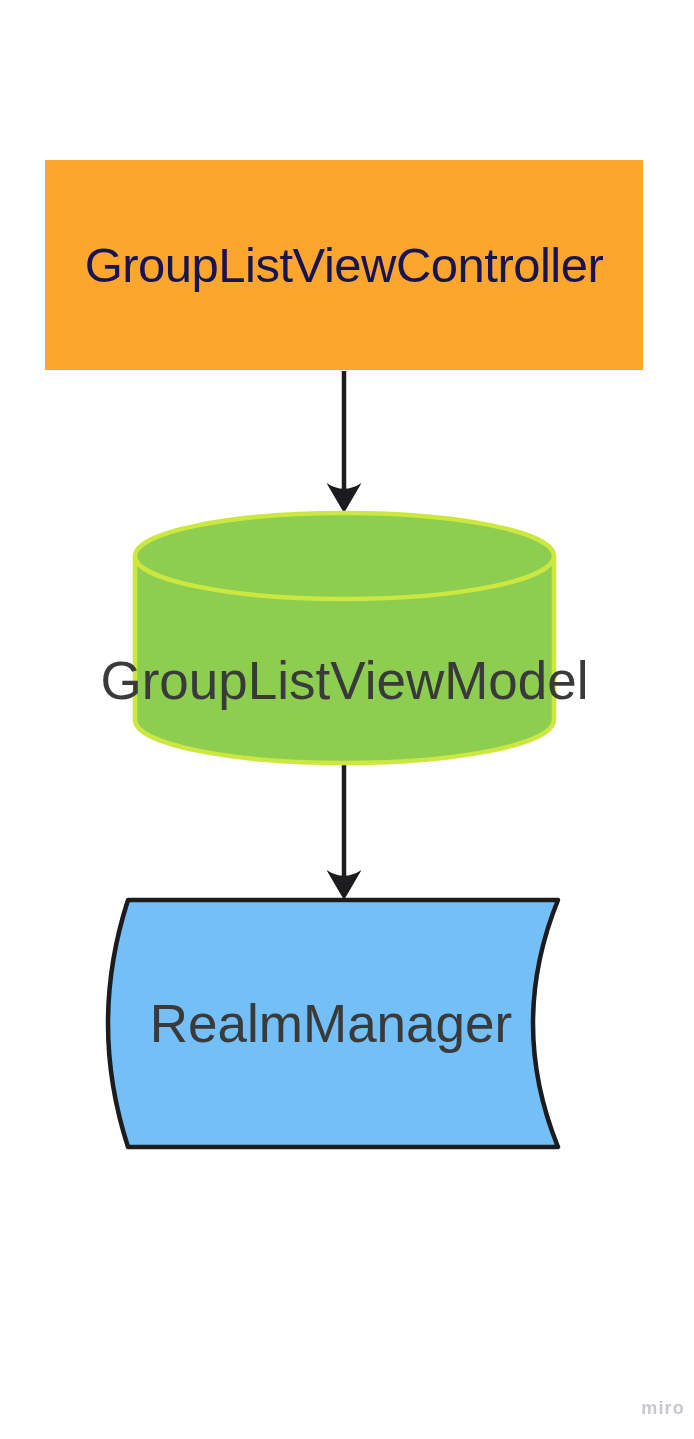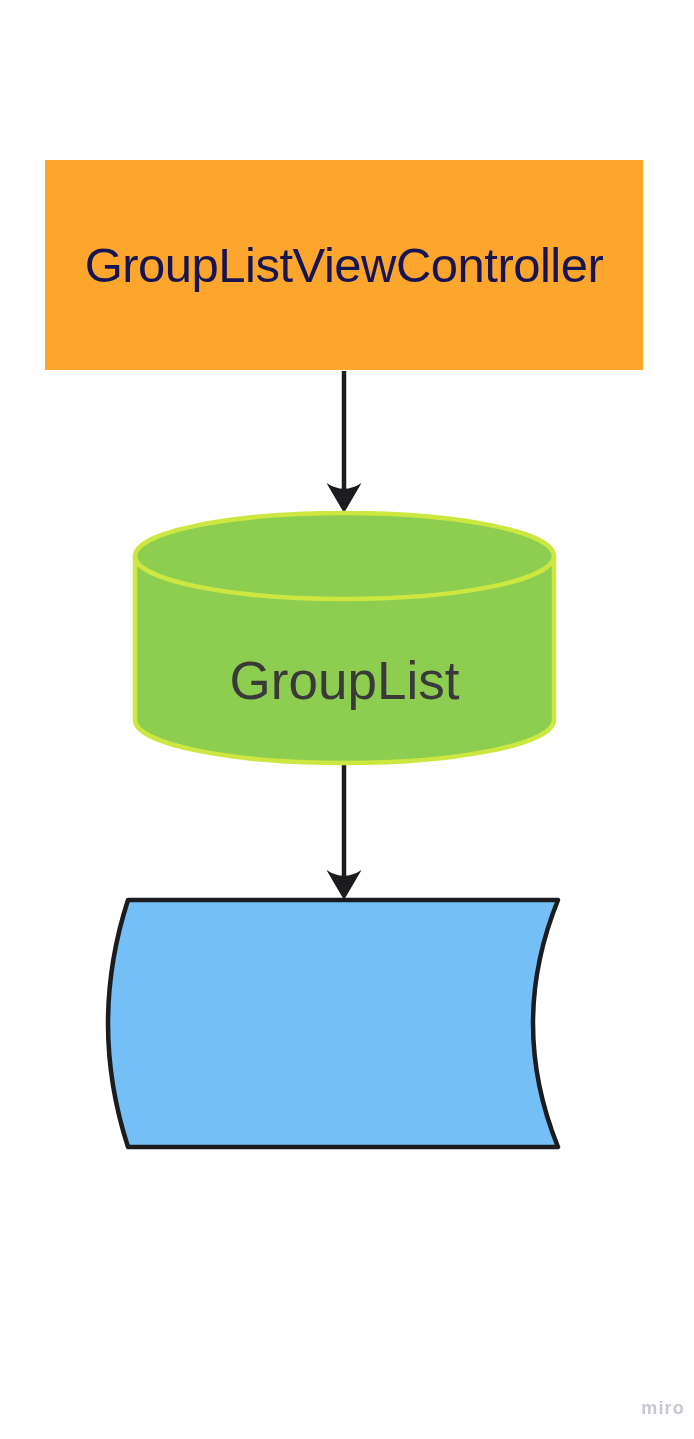--- a/index.html
+++ b/index.html
@@ -101,18 +101,20 @@
     <g>
       <path d="M128,900 L558,900 Q508,1023.5 558,1147 L128,1147 Q88,1023.5 128,900 Z" stroke-width="4.5" stroke-linejoin="round" fill="#73BFF6" stroke="#1C1C1E"></path>
     </g>
   </svg>
 
   <div class="controller-box"></div>
   <div class="node-label controller-label">GroupListViewController</div>
 
   <div class="node-label viewmodel-label">
     <span>GroupList</span>
+    <span>ViewModel</span>
   </div>
 
+  <div class="node-label realm-label">RealmManager</div>
 
   <div class="watermark">miro</div>
 
 </div>
 
 </body></html>

